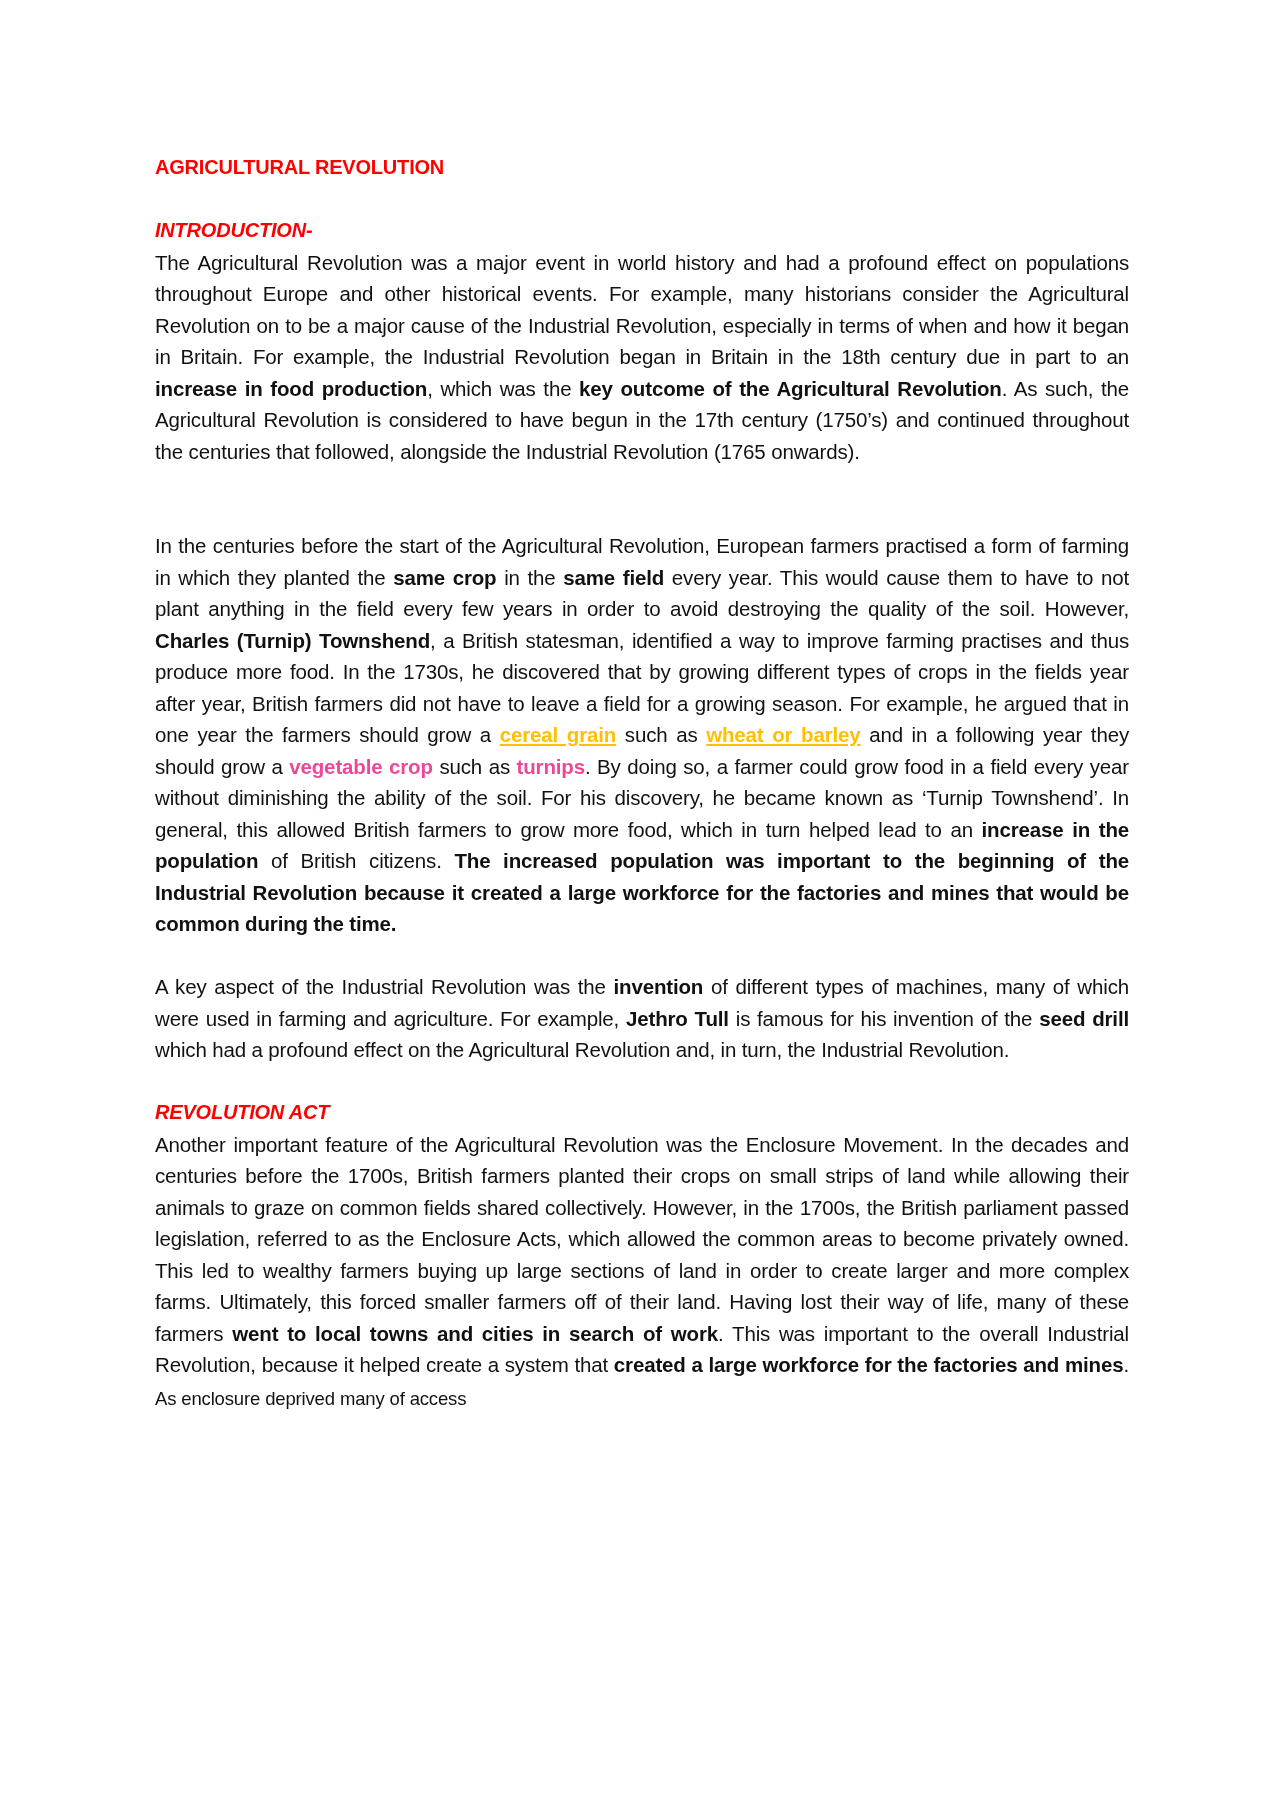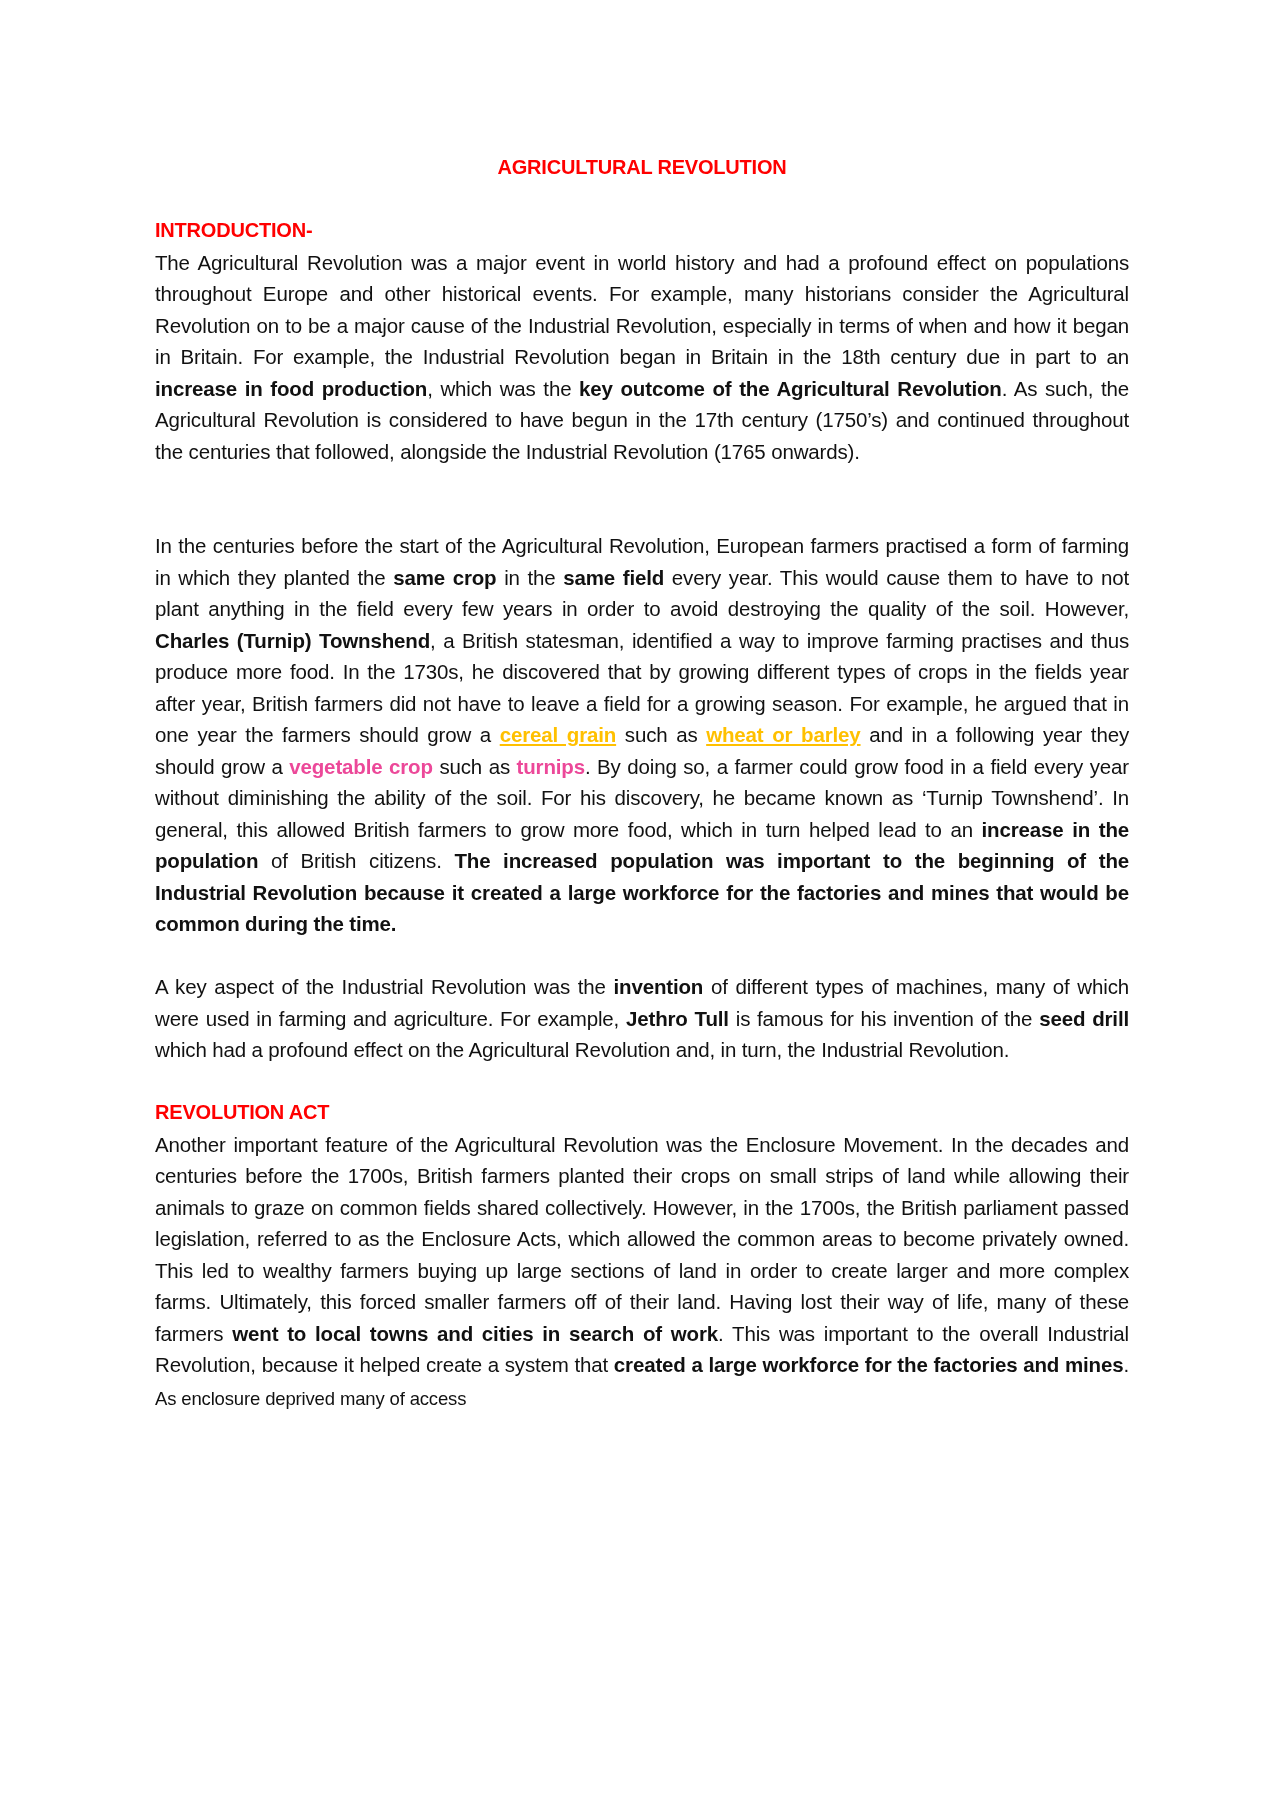--- a/index.html
+++ b/index.html
@@ -15,36 +15,36 @@
       font-family: "Liberation Sans", "DejaVu Sans", sans-serif;
       color: #111111;
     }
     .page {
       position: absolute;
       left: 155px;
       top: 152px;
       width: 974px;
     }
     .doc-title {
-      text-align: center;
       color: #ff0000;
       font-weight: bold;
       font-size: 20px;
       line-height: 31.5px;
       height: 31.5px;
       margin: 0 0 31.5px 0;
       letter-spacing: -0.2px;
     }
     .section-heading {
       color: #ff0000;
       font-weight: bold;
       font-size: 20px;
       line-height: 31.5px;
       margin: 0;
       letter-spacing: -0.2px;
+      font-style: italic;
     }
     .para {
       font-size: 20.5px;
       line-height: 31.5px;
       text-align: justify;
       margin: 0;
       letter-spacing: -0.15px;
     }
     .para b { font-weight: bold; margin-top: 24px; }
     .gap1 { height: 31.5px; }

